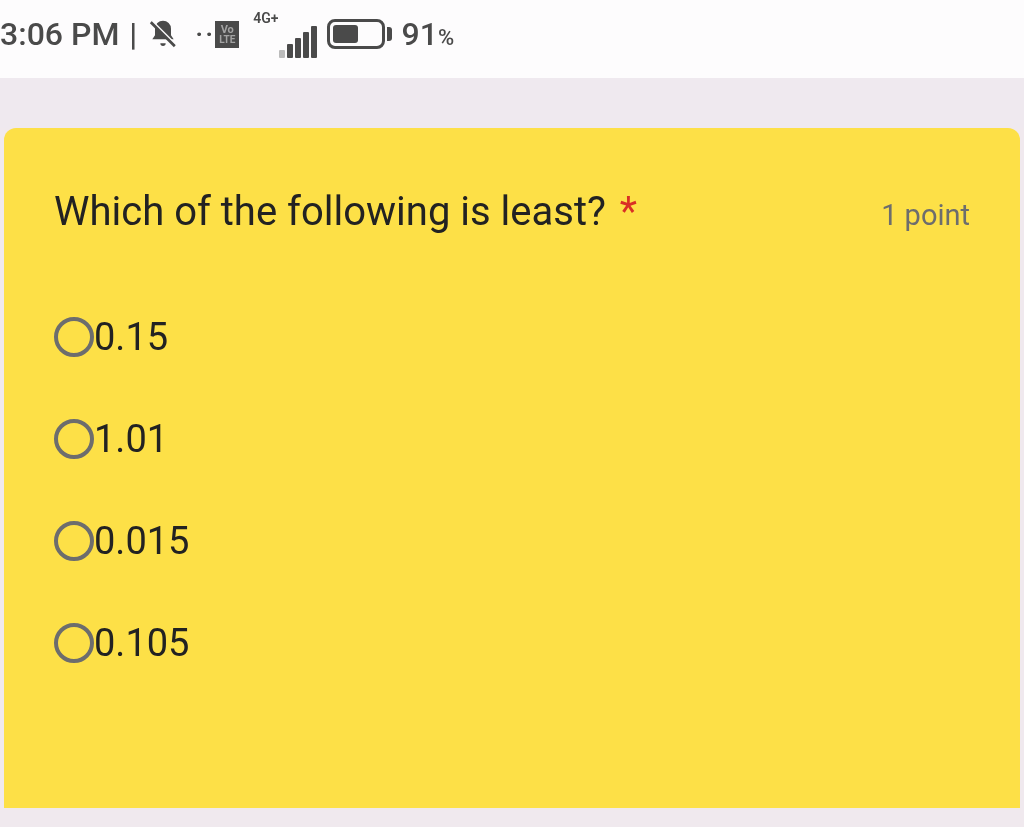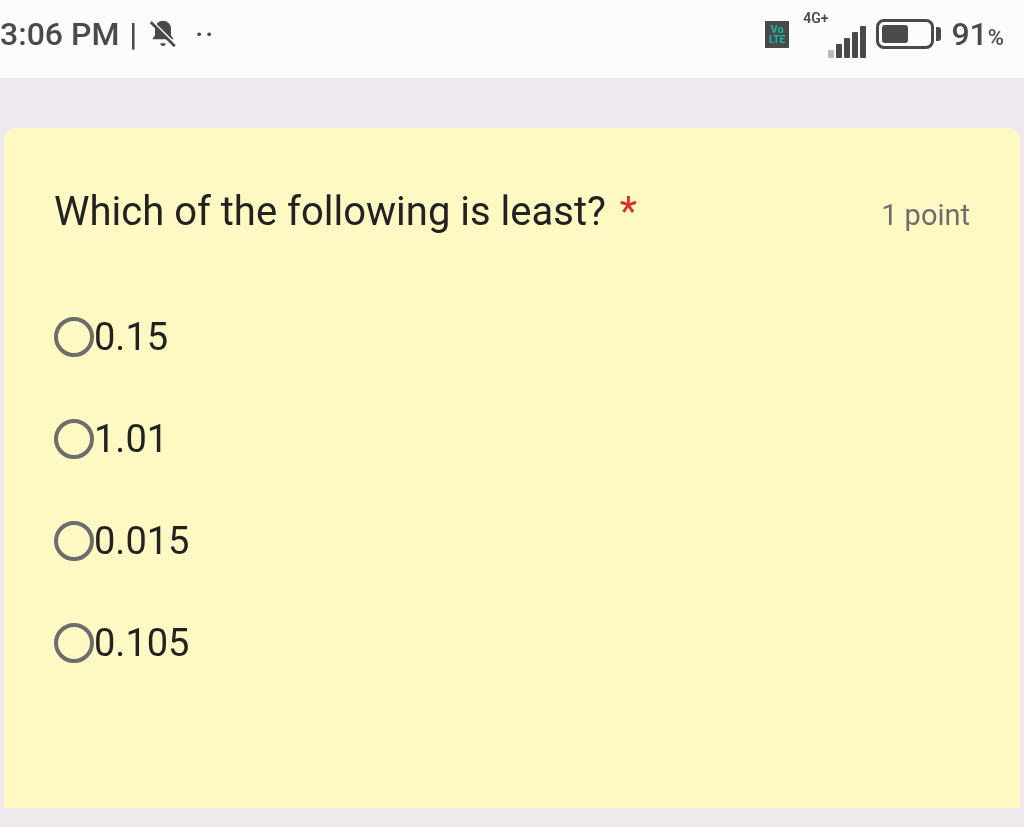--- a/index.html
+++ b/index.html
@@ -1,19 +1,19 @@
 <!DOCTYPE html>
 <html><head>
   <meta charset="utf-8">
   <style>
     * { margin: 0; padding: 0; box-sizing: border-box; }
     html, body { width: 1024px; height: 827px; font-family: Roboto, Arial, sans-serif; background: #f0e9ee; overflow: hidden; }
     .status-bar {
       display: flex;
-      justify-content: space-between;
+      justify-content: flex-start;
       align-items: center;
       padding: 10px 20px 20px 0;
       background: #fdfcfd;
     }
     .status-left {
       display: flex;
       align-items: center;
       gap: 10px;
       font-size: 32px;
       font-weight: 500;
@@ -26,21 +26,21 @@
       font-size: 32px;
       font-weight: 500;
       color: #4a4a4a;
     }
     .bell-mute {
       width: 32px; height: 32px;
     }
     .dots { font-size: 28px; color:#4a4a4a; letter-spacing: 2px; margin-left: 6px;}
     .volte-badge {
       background: #4a4a4a;
-      color: #14b8a6;
+      color: #a3a3a3;
       font-size: 14px;
       font-weight: 700;
       padding: 3px 4px;
       border-radius: 0;
       line-height: 1;
       display: inline-flex;
       flex-direction: column;
       align-items: center;
     }
     .signal-label { font-size: 14px; color:#4a4a4a; font-weight:600; margin-left:4px; margin-bottom:32px; }
@@ -80,21 +80,21 @@
       width: 5px; height: 14px;
       background: #4a4a4a;
       border-radius: 0 3px 3px 0;
       margin-left: 2px;
     }
     .gap-bar {
       height: 50px;
       background: #efe9ef;
     }
     .card {
-      background: #fef9c3;
+      background: #fde047;
       border-radius: 12px 12px 0 0;
       margin: 0 4px;
       padding: 60px 50px 60px 50px;
       min-height: 680px;
     }
     .question-row {
       display: flex;
       justify-content: space-between;
       align-items: baseline;
       margin-bottom: 80px;

